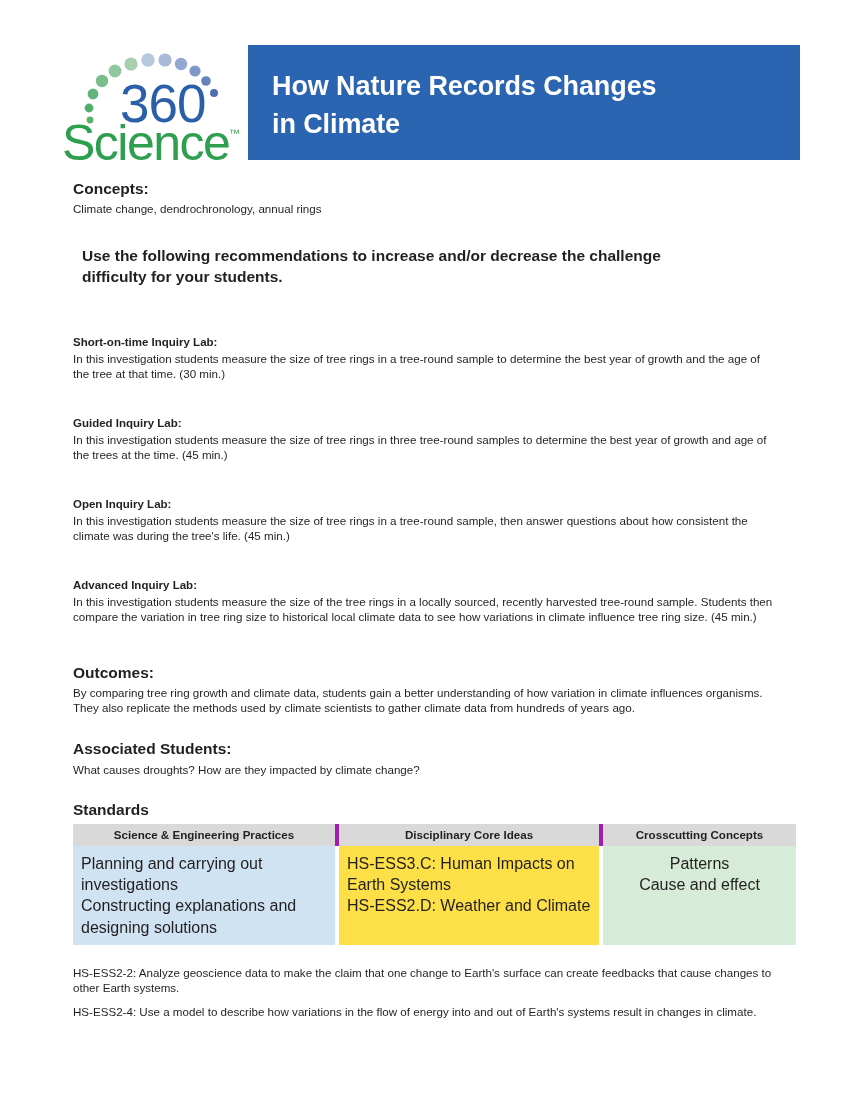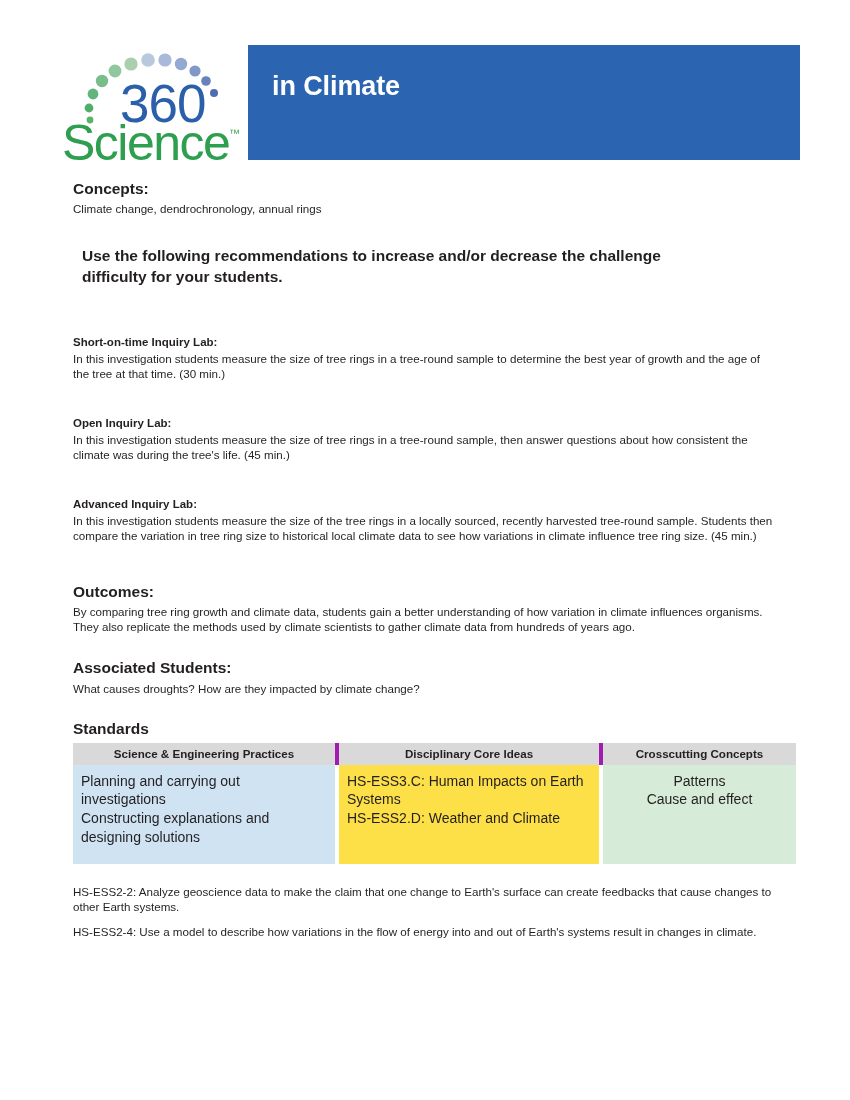--- a/index.html
+++ b/index.html
@@ -111,23 +111,23 @@
     font-weight: bold;
     text-align: center;
     padding: 4px 2px 4px 2px;
     color: #231f20;
     border-right: 4px solid #a21caf;
     height: 14px;
   }
   table.standards th:last-child { border-right: none; }
   table.standards td {
     vertical-align: top;
-    font-size: 14px;
+    font-size: 16px;
     line-height: 1.33;
-    padding: 7px 8px 18px 8px;
+    padding: 7px 8px 7px 8px;
     height: 70px;
     border-right: 4px solid #ffffff;
     color: #231f20;
   }
   table.standards td:last-child { border-right: none; text-align: center; }
   td.col-sep { background: #cfe3f3; }
   td.col-dci { background: #fde047; text-align: left; }
   td.col-ccc { background: #d6ecd8; }
 
   .dci-line { display: block; }
@@ -171,20 +171,21 @@
 
       <text x="58" y="84" font-family="'Liberation Sans', sans-serif" font-size="53" font-weight="normal" fill="#2c5faa" letter-spacing="-1">360</text>
 
       <text x="0" y="122" font-family="'Liberation Sans', sans-serif" font-size="50" font-weight="normal" fill="#2e9e4f" letter-spacing="-1.5">Science</text>
 
       <text x="167" y="99" font-family="'Liberation Sans', sans-serif" font-size="11" fill="#2e9e4f">™</text>
     </svg>
   </div>
 
   <div class="title-banner">
+    <div class="title-line">How Nature Records Changes</div>
     <div class="title-line">in Climate</div>
   </div>
 
 </div>
 
 <div class="content">
 
   <section>
     <h2 class="section-head">Concepts:</h2>
     <p class="body-text">Climate change, dendrochronology, annual rings</p>
@@ -199,20 +200,24 @@
       <span>difficulty for your students.</span>
     </h2>
 
     <div class="spacer-8"></div>
 
     <div class="lab-block">
       <h3 class="lab-head">Short-on-time Inquiry Lab:</h3>
       <p class="body-text">In this investigation students measure the size of tree rings in a tree-round sample to determine the best year of growth and the age of the tree at that time. (30 min.)</p>
     </div>
 
+    <div class="lab-block">
+      <h3 class="lab-head">Guided Inquiry Lab:</h3>
+      <p class="body-text">In this investigation students measure the size of tree rings in three tree-round samples to determine the best year of growth and age of the trees at the time. (45 min.)</p>
+    </div>
 
     <div class="lab-block">
       <h3 class="lab-head">Open Inquiry Lab:</h3>
       <p class="body-text">In this investigation students measure the size of tree rings in a tree-round sample, then answer questions about how consistent the climate was during the tree's life. (45 min.)</p>
     </div>
 
     <div class="lab-block">
       <h3 class="lab-head">Advanced Inquiry Lab:</h3>
       <p class="body-text">In this investigation students measure the size of the tree rings in a locally sourced, recently harvested tree-round sample. Students then compare the variation in tree ring size to historical local climate data to see how variations in climate influence tree ring size.  (45 min.)</p>
     </div>

